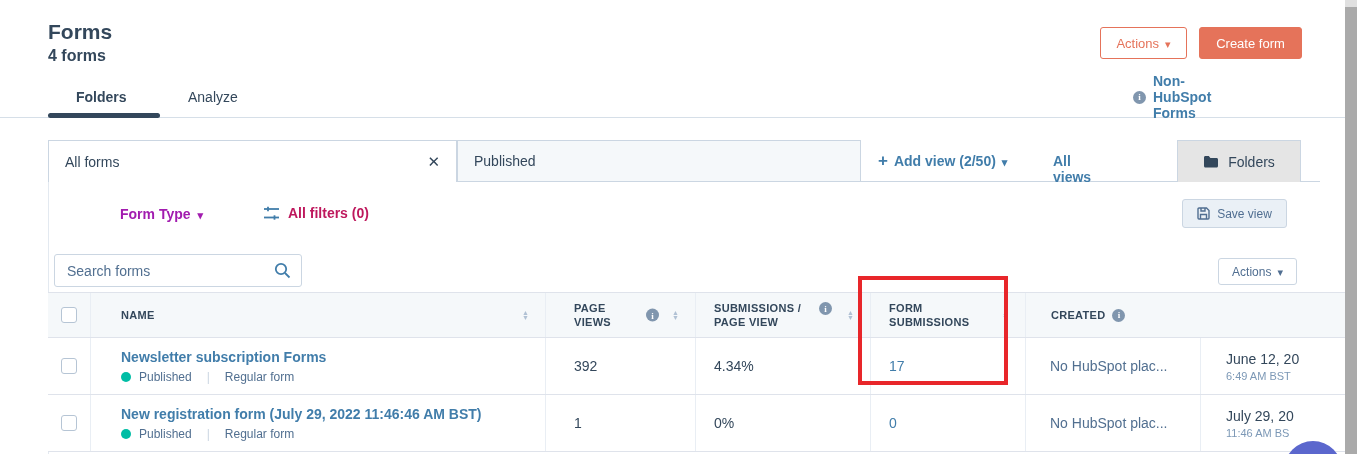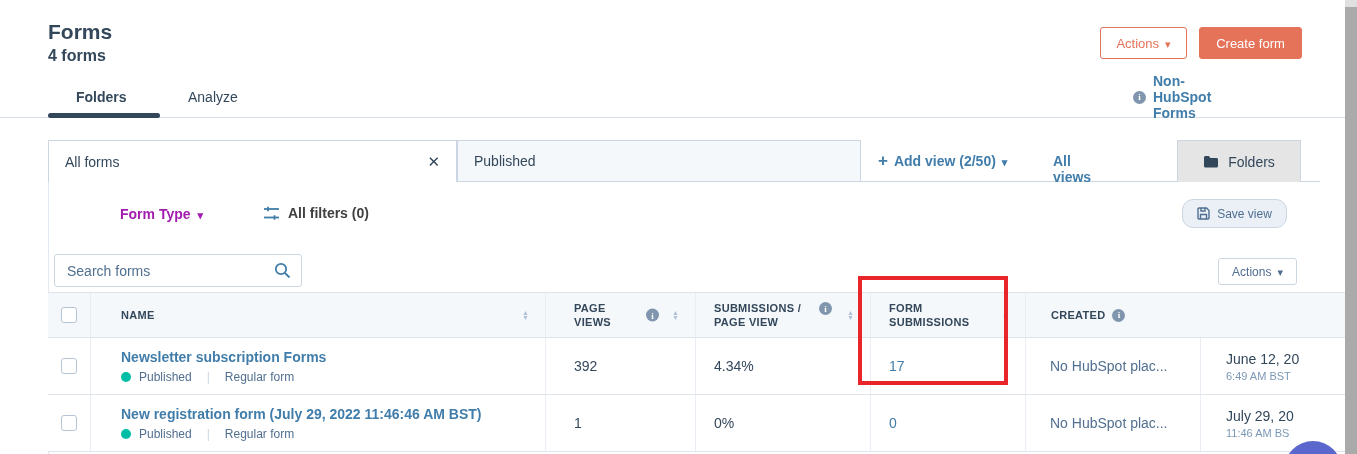--- a/index.html
+++ b/index.html
@@ -59,23 +59,23 @@
   .add-view .caret { margin-left:6px; }
   .all-views { position:absolute; left:1053px; top:153px; font-size:14px; font-weight:bold; color:#417daa; cursor:pointer; }
   .view-folders { position:absolute; left:1177px; top:140px; width:124px; height:42px; background:#e5e5e5;
       border:1px solid #cbd6e2; border-bottom:none; display:flex; align-items:center; justify-content:center;
       gap:9px; font-size:14px; color:#33475b; cursor:pointer; z-index:2; }
 
   
   .form-type { position:absolute; left:120px; top:206px; display:flex; align-items:center; gap:7px;
       font-size:14px; font-weight:bold; color:#a21caf; cursor:pointer; }
   .all-filters { position:absolute; left:263px; top:205px; display:flex; align-items:center; gap:8px;
-      font-size:14px; font-weight:bold; color:#404040; cursor:pointer; }
+      font-size:14px; font-weight:bold; color:#be185d; cursor:pointer; }
   .btn-save-view { position:absolute; left:1182px; top:199px; width:105px; height:29px;
-      background:#eaf0f6; border:1px solid #cbd6e2; border-radius:11px; color:#506e91; font-size:12px;
+      background:#eaf0f6; border:1px solid #cbd6e2; border-radius:3px; color:#506e91; font-size:12px;
       display:flex; align-items:center; justify-content:center; gap:7px; cursor:pointer; }
 
   
   .search-box { position:absolute; left:54px; top:254px; width:248px; height:33px; background:#fff;
       border:1px solid #cbd6e2; border-radius:3px; display:flex; align-items:center; padding:0 10px 0 12px; }
   .search-box input { border:none; outline:none; flex:1; font-size:14px; color:#33475b;
       font-family:"Liberation Sans", sans-serif; background:transparent; }
   .search-box input::placeholder { color:#516f90; }
   .btn-actions-table { position:absolute; left:1218px; top:258px; width:79px; height:27px;
       background:#fff; border:1px solid #cbd6e2; border-radius:3px; color:#506e91; font-size:12px;

